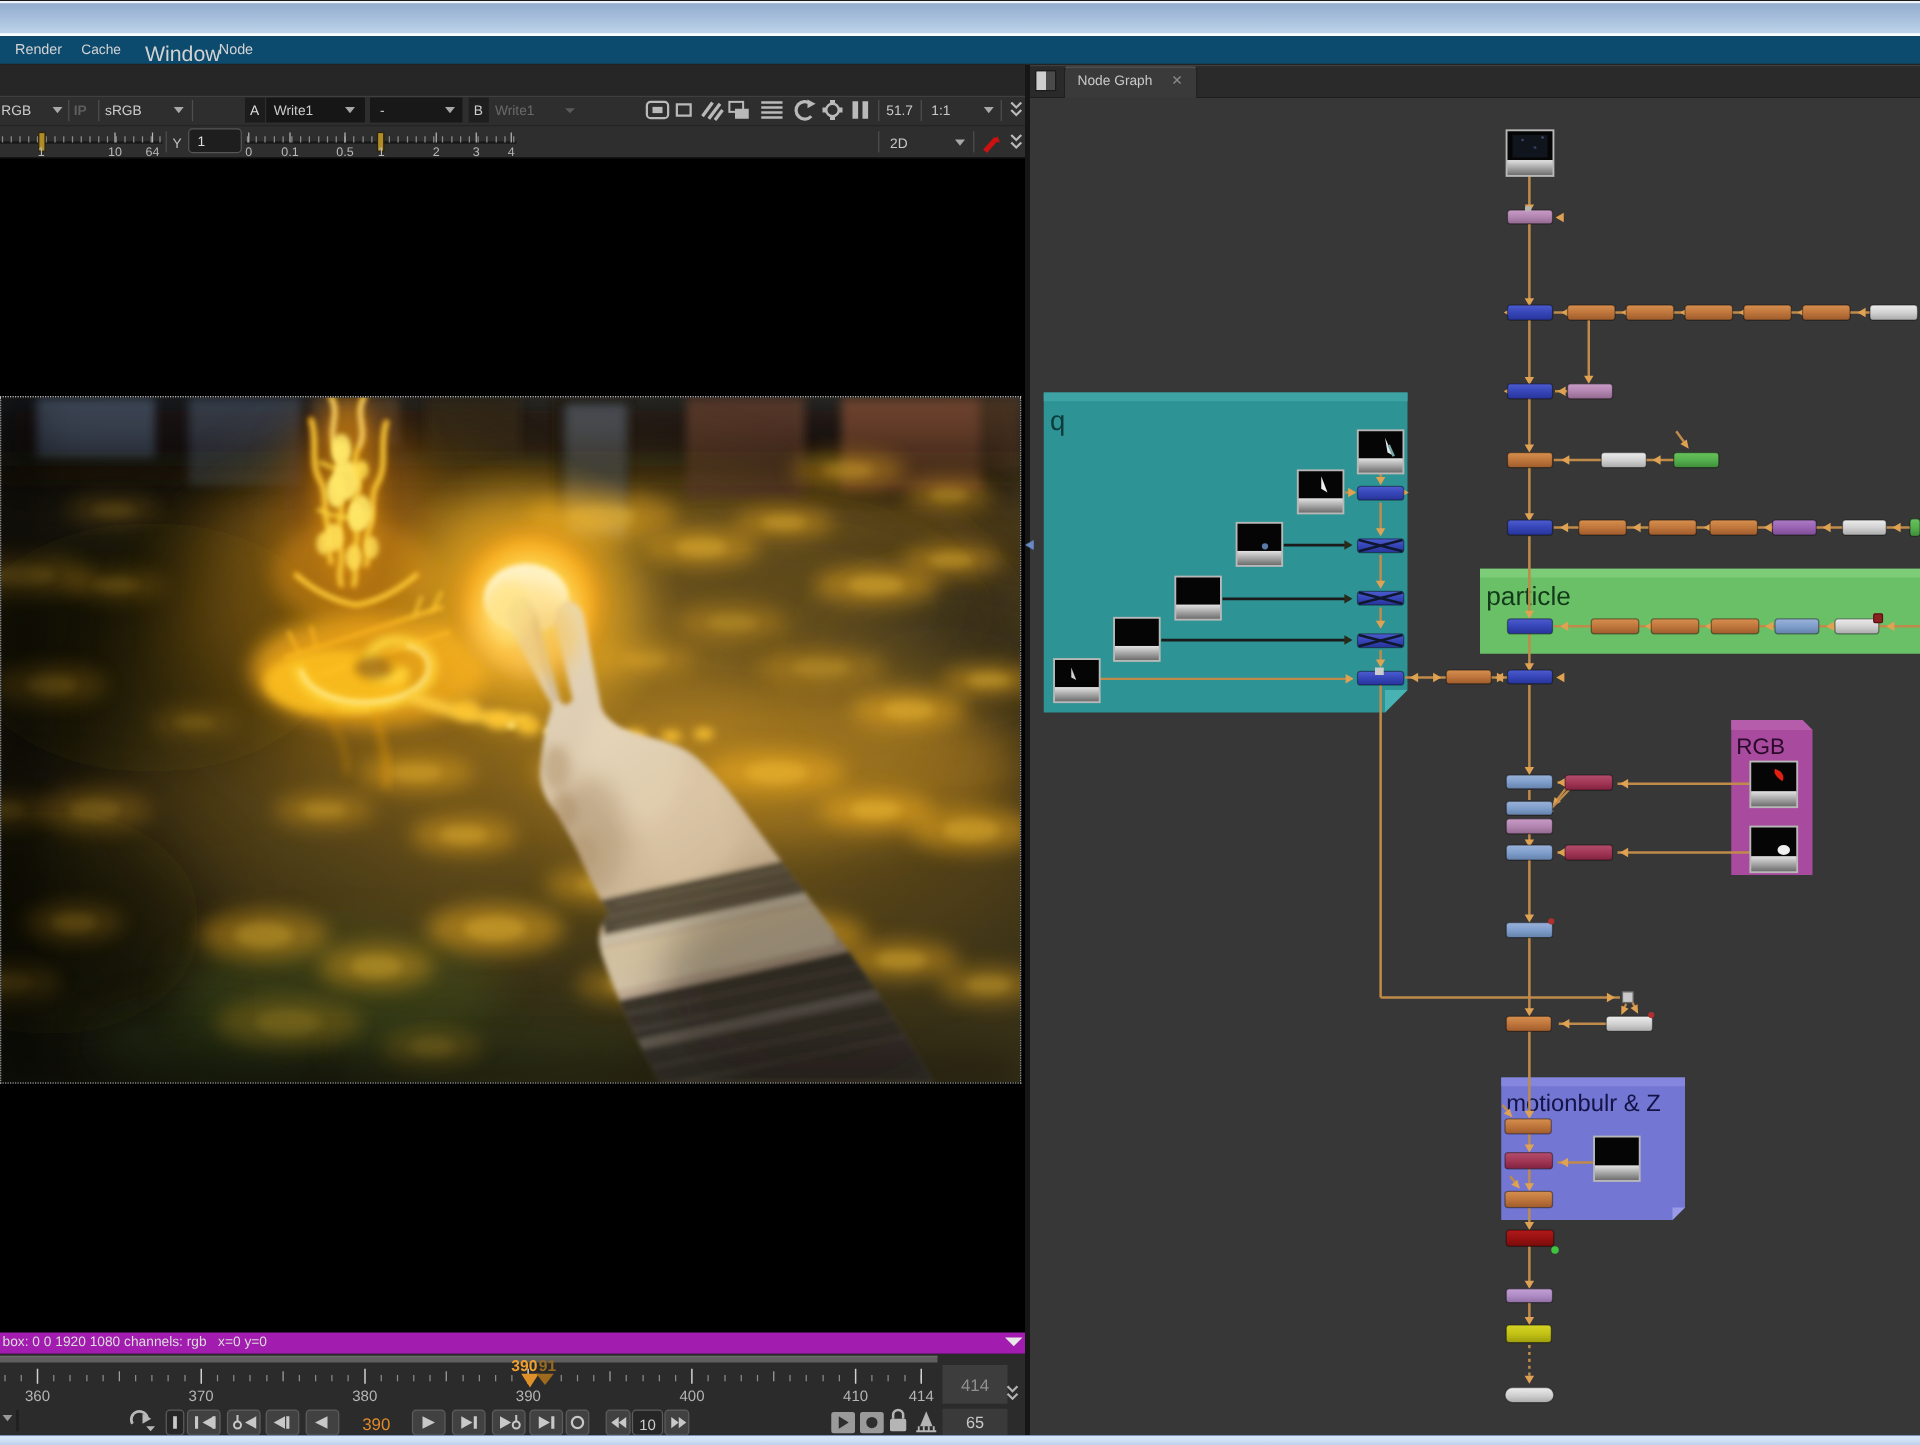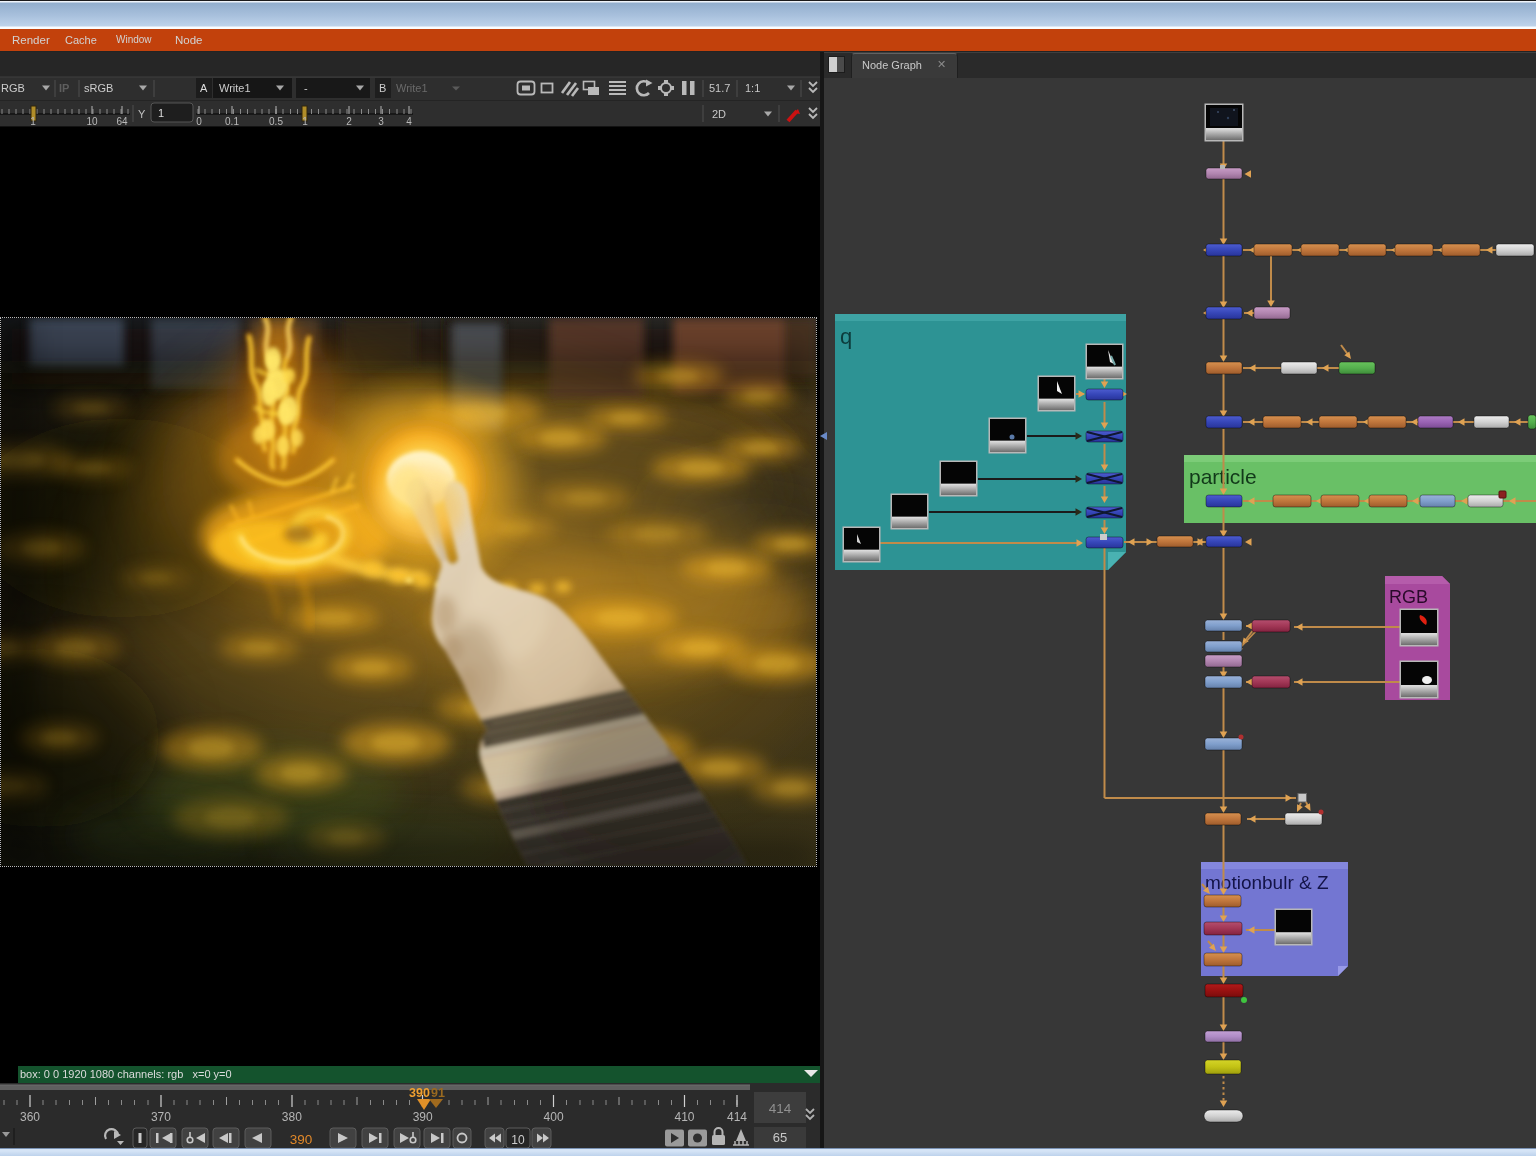--- a/index.html
+++ b/index.html
@@ -1,23 +1,23 @@
 <!DOCTYPE html>
 <html><head><meta charset="utf-8"><style>
 *{margin:0;padding:0;box-sizing:border-box}
 html,body{width:1536px;height:1156px;background:#000;overflow:hidden;
 font-family:"Liberation Sans",sans-serif}
 .abs{position:absolute}
 </style></head><body>
 <div class="abs" style="left:0;top:0;width:1536px;height:29px;
 background:linear-gradient(#1b1b1b 0,#1b1b1b 1px,#eef3f9 1px,#eef3f9 2px,#92aecd 3px,#a9c1dd 16px,#bed3ea 26px,#fafdff 27px,#fafdff 29px)"></div>
-<div class="abs" style="left:0;top:29px;width:1536px;height:23px;background:#c2410c;border-bottom:1px solid #232323">
+<div class="abs" style="left:0;top:29px;width:1536px;height:23px;background:#0c4a6e;border-bottom:1px solid #232323">
 <span class="abs" style="left:12px;top:5px;font-size:11.5px;color:#d2d2d2">Render</span>
 <span class="abs" style="left:65px;top:5px;font-size:11px;color:#d2d2d2">Cache</span>
-<span class="abs" style="left:116px;top:5px;font-size:10px;color:#d2d2d2">Window</span>
+<span class="abs" style="left:116px;top:5px;font-size:17px;color:#d2d2d2">Window</span>
 <span class="abs" style="left:175px;top:5px;font-size:11.5px;color:#d2d2d2">Node</span>
 </div>
 <div class="abs" style="left:0;top:52px;width:820px;height:25px;background:#262626"></div>
 <div class="abs" style="left:0;top:127px;width:820px;height:956px;background:#000"></div>
 <svg class="abs" style="left:0;top:52px" width="820" height="75" viewBox="0 0 820 75">
     <rect x="0" y="0" width="820" height="25" fill="#262626"></rect>
     <rect x="0" y="25" width="820" height="49" fill="#2e2e2e"></rect>
     <line x1="0" y1="25" x2="820" y2="25" stroke="#3f3f3f" stroke-width="1"></line>
     <line x1="0" y1="48.5" x2="820" y2="48.5" stroke="#242424" stroke-width="1"></line>
     <line x1="0" y1="74.5" x2="820" y2="74.5" stroke="#131313" stroke-width="1"></line>
@@ -449,21 +449,21 @@
     </g>
     <ellipse cx="420" cy="185" rx="45" ry="38" fill="#ffd56a" opacity="0.5" filter="url(#b8)"></ellipse>
     <ellipse cx="406" cy="172" rx="18" ry="26" fill="#ffe88a" opacity="0.5" filter="url(#b4)"></ellipse>
     <ellipse cx="436" cy="200" rx="22" ry="30" fill="#e8b860" opacity="0.35" filter="url(#b8)"></ellipse>
     <g filter="url(#b16)">
       <rect x="0" y="532" width="815" height="16" fill="#0a0a08" opacity="0.55"></rect>
       <rect x="0" y="0" width="26" height="548" fill="#000000" opacity="0.45"></rect>
     </g>
     <ellipse cx="430" cy="245" rx="340" ry="210" fill="#ffc53c" opacity="0.1" filter="url(#b30)"></ellipse>
   </svg>
-<div class="abs" style="left:18px;top:1066px;width:820px;height:17px;background:#14532d">
+<div class="abs" style="left:0;top:1066px;width:820px;height:17px;background:#a21caf">
 <span class="abs" style="left:2px;top:2px;font-size:11px;color:#dcdcdc">box: 0 0 1920 1080 channels: rgb&nbsp;&nbsp; x=0 y=0</span>
 </div>
 <svg class="abs" style="left:802px;top:1067px" width="18" height="12">
     <polygon points="2,3 16,3 9,10" fill="#e8e8e8"></polygon>
   </svg>
 <svg class="abs" style="left:0;top:1083px" width="820" height="66" viewBox="0 0 820 66">
     <rect x="0" y="0" width="820" height="66" fill="#2b2b2b"></rect>
     <rect x="0" y="2" width="750" height="5" fill="#5f5f5f"></rect>
     <line x1="0" y1="2" x2="750" y2="2" stroke="#6e6e6e" stroke-width="1"></line>
     <line x1="4.0" y1="17" x2="4.0" y2="22" stroke="#8a8a8a" stroke-width="1"></line>

